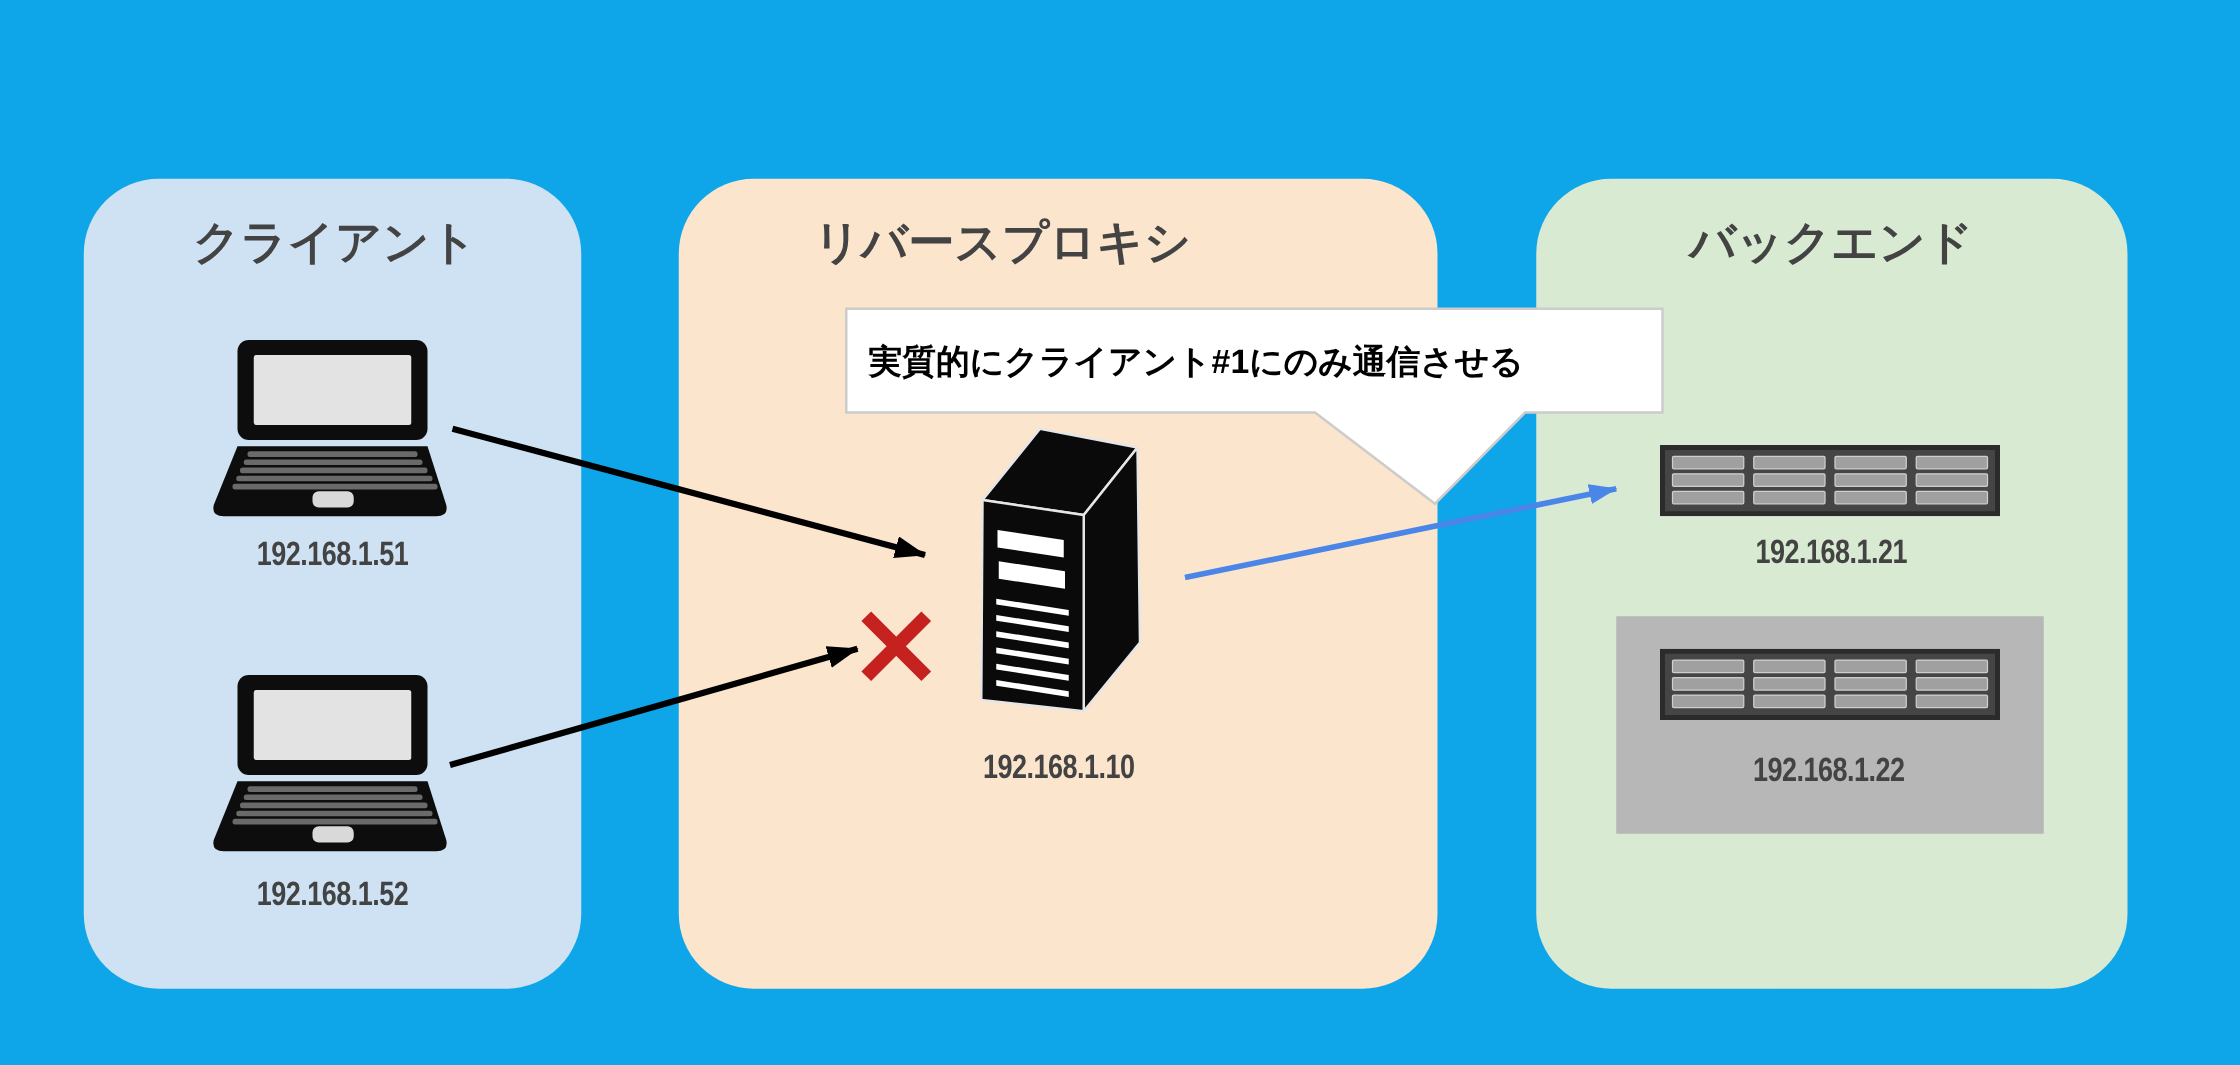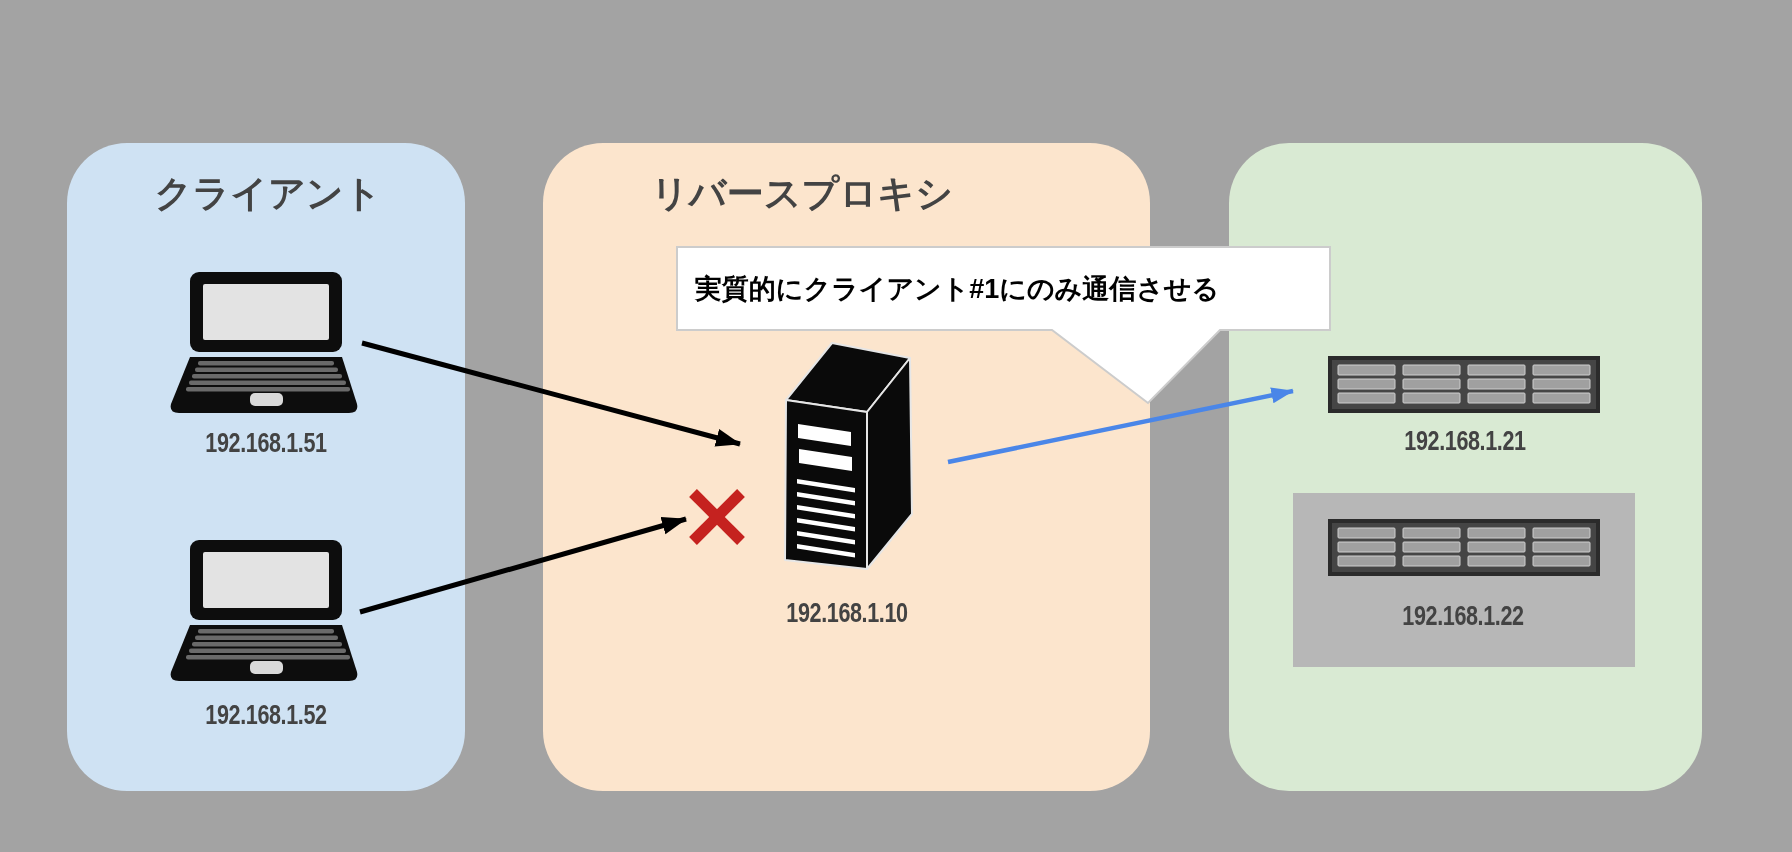--- a/index.html
+++ b/index.html
@@ -1,18 +1,18 @@
 <!DOCTYPE html>
 <html><head>
 <meta charset="utf-8">
 <style>
   html, body { margin: 0; padding: 0; background: #ededed; }
   .canvas {
     position: relative; width: 1792px; height: 852px;
-    background: #a3a3a3; overflow: hidden;
+    background: #0ea5e9; overflow: hidden;
     font-family: "Liberation Sans", "DejaVu Sans", sans-serif;
   }
   .panel { position: absolute; top: 143px; height: 648px; border-radius: 60px; }
   .panel-clients { left: 67px;  width: 398px; background: #cfe2f3; }
   .panel-proxy   { left: 543px; width: 607px; background: #fce5cd; }
   .panel-backend { left: 1229px; width: 473px; background: #d9ead3; }
 
   .panel-title {
     position: absolute; top: 172px; transform: translateX(-50%);
     font-size: 37px; font-weight: bold; color: #434343;
@@ -45,20 +45,21 @@
 <body>
 
 <div class="canvas">
 
   <div class="panel panel-clients"></div>
   <div class="panel panel-proxy"></div>
   <div class="panel panel-backend"></div>
 
   <div class="panel-title" style="left:268px">クライアント</div>
   <div class="panel-title" style="left:802px">リバースプロキシ</div>
+  <div class="panel-title" style="left:1465px">バックエンド</div>
 
   <div class="highlight-box"></div>
 
   <div class="node" style="left:170px;top:272px;width:188px;height:146px">
     <svg width="188" height="146" viewBox="0 0 188 146">
       <rect x="20" y="0" width="152" height="80" rx="9" fill="#0d0d0d"></rect>
       <rect x="33" y="12" width="126" height="56" rx="2" fill="#e3e3e3"></rect>
       <path d="M20,85 L172,85 L187,132 Q189,141 179,141 L9,141 Q-1,141 1,132 Z" fill="#0d0d0d"></path>
       <rect x="28" y="89" width="136" height="4.5" rx="2" fill="#6a6a6a"></rect>
       <rect x="25" y="95.5" width="143" height="4.5" rx="2" fill="#6a6a6a"></rect>

